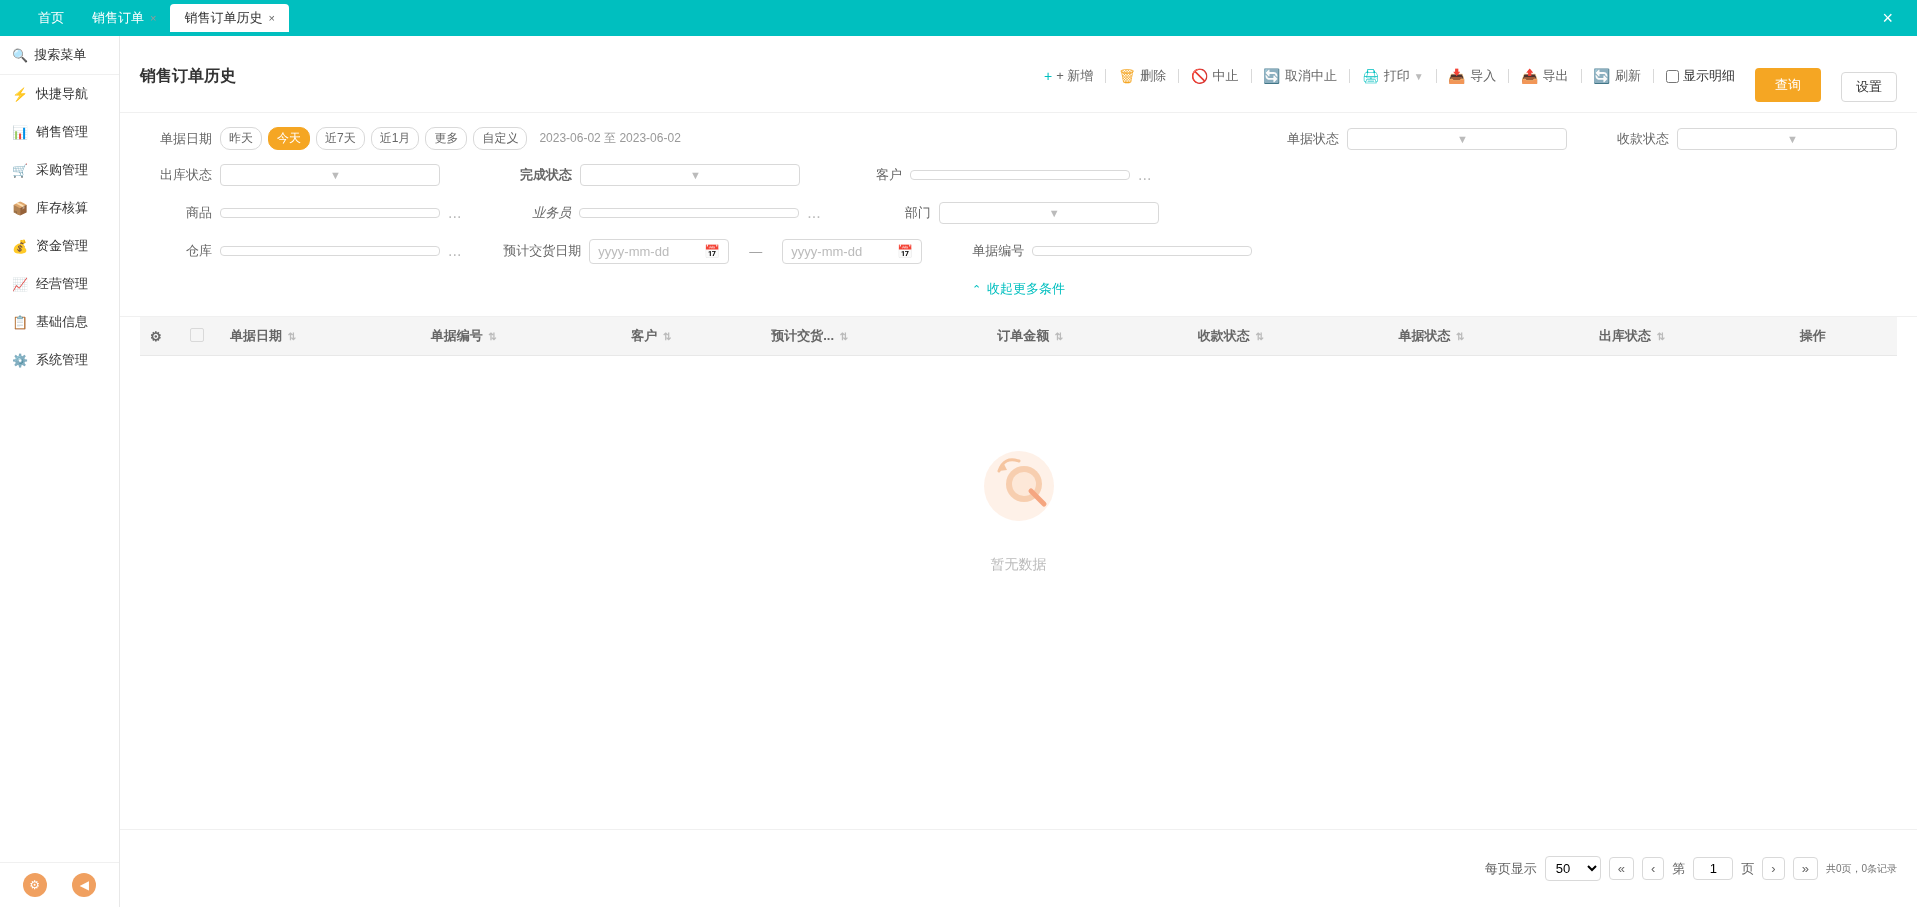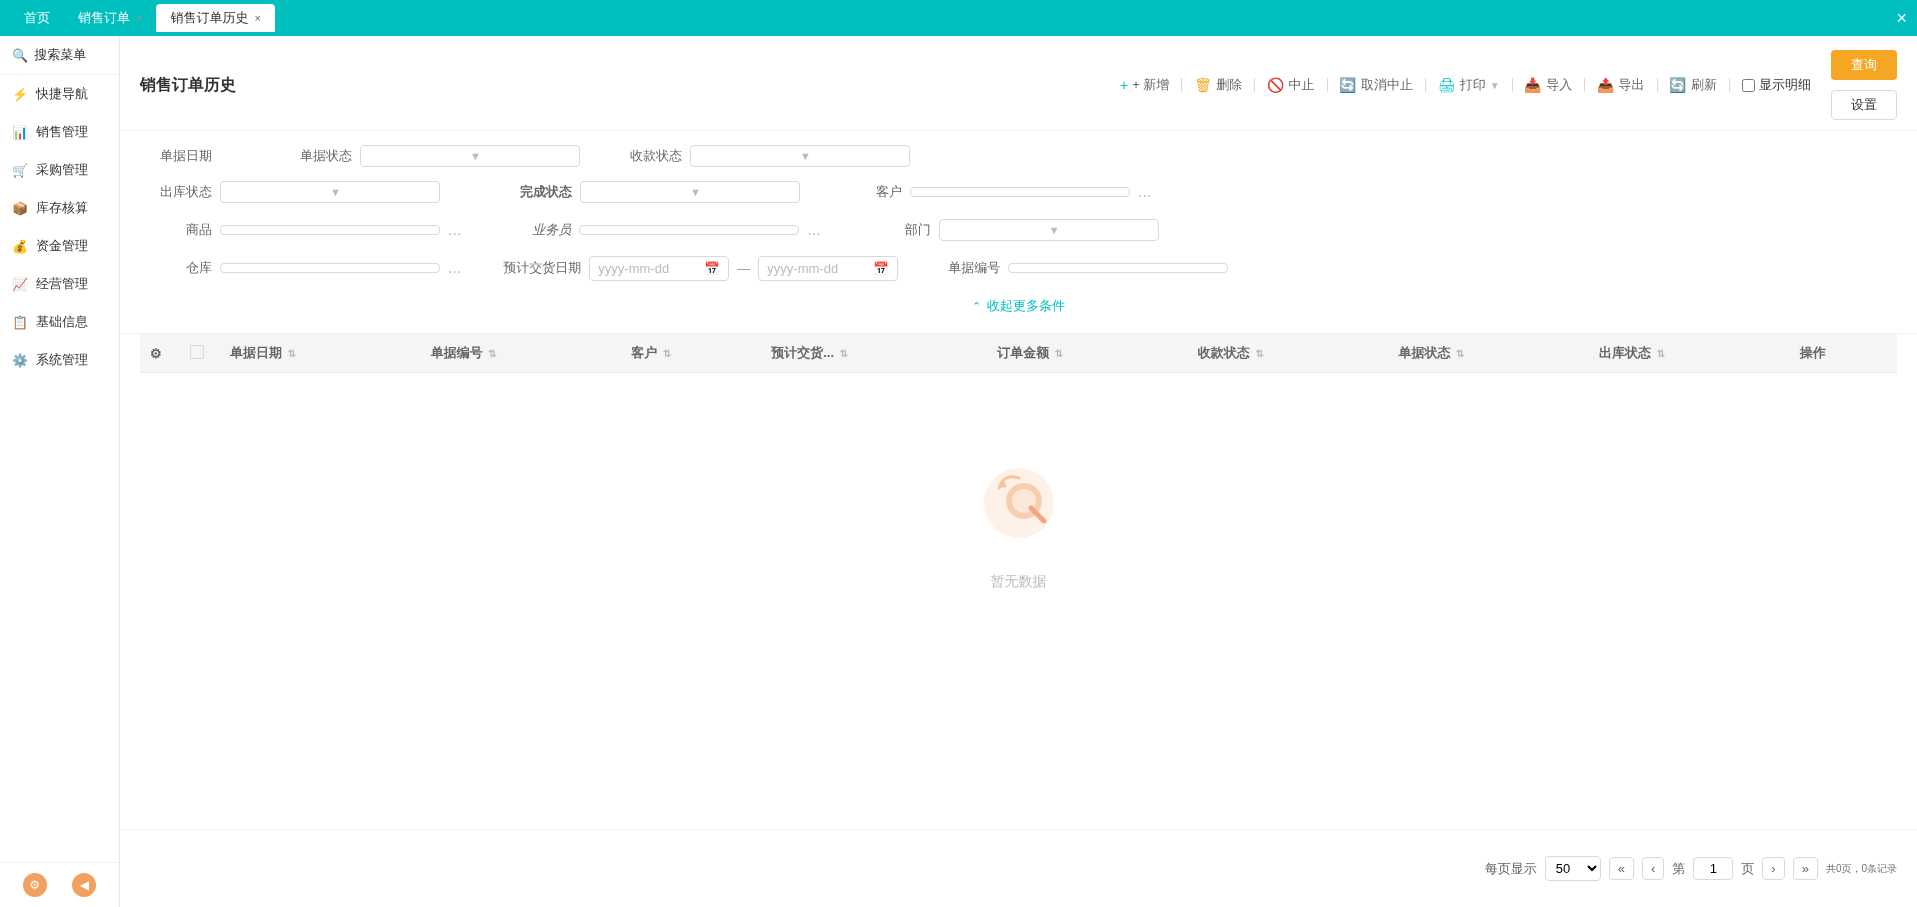--- a/index.html
+++ b/index.html
@@ -1,19 +1,19 @@
 <!DOCTYPE html>
 <html><head>
   <meta charset="utf-8">
   <style>
     * { box-sizing: border-box; margin: 0; padding: 0; }
     body { font-family: 'Microsoft YaHei', Arial, sans-serif; font-size: 13px; background: #f5f5f5; color: #333; display: flex; flex-direction: column; height: 907px; overflow: hidden; }
 
     
-    .top-bar { background: #00bfbf; height: 36px; display: flex; align-items: center; padding: 0 10px; flex-shrink: 0; }
+    .top-bar { background: #00bfbf; height: 36px; display: flex; align-items: center; padding: 0 24px; flex-shrink: 0; }
     .tab-item { display: flex; align-items: center; height: 28px; padding: 0 14px; border-radius: 4px 4px 0 0; font-size: 13px; cursor: pointer; color: #fff; position: relative; }
     .tab-item.active { background: #fff; color: #333; }
     .tab-item .close-icon { margin-left: 6px; font-size: 11px; color: #999; cursor: pointer; }
     .tab-item.active .close-icon { color: #666; }
     .top-bar-right { margin-left: auto; display: flex; align-items: center; gap: 8px; }
     .top-bar-close { color: #fff; font-size: 18px; cursor: pointer; }
 
     
     .main-layout { display: flex; flex: 1; overflow: hidden; }
 
@@ -189,31 +189,42 @@
         <div class="toolbar-divider"></div>
         <span class="toolbar-btn">
           <span class="btn-icon">🔄</span>
           <span>刷新</span>
         </span>
         <div class="toolbar-divider"></div>
         <label style="display:flex;align-items:center;gap:4px;cursor:pointer;">
           <input type="checkbox" style="margin: 0px;">
           <span>显示明细</span>
         </label>
-        <div style="display:flex;flex-direction:column;gap:6px;margin-left:8px;">
+        <div style="display:flex;flex-direction:row;gap:20px;margin-left:8px;margin-top:18px;">
           <button class="query-btn">查询</button>
           <button class="settings-btn">设置</button>
         </div>
       </div>
     </div>
 
     <div class="filter-area">
 
       <div class="filter-row">
         <span class="filter-label">单据日期</span>
+        <div class="filter-value">
+          <div class="date-options">
+            <span class="date-btn">昨天</span>
+            <span class="date-btn active">今天</span>
+            <span class="date-btn">近7天</span>
+            <span class="date-btn">近1月</span>
+            <span class="date-btn">更多</span>
+            <span class="date-btn">自定义</span>
+            <span class="date-range">2023-06-02 至 2023-06-02</span>
+          </div>
+        </div>
         <span class="filter-label" style="width:80px;margin-left:60px;">单据状态</span>
         <div class="filter-select" style="width:220px;">
           <span></span>
           <span class="arrow">▼</span>
         </div>
         <span class="filter-label" style="width:80px;margin-left:30px;">收款状态</span>
         <div class="filter-select" style="width:220px;">
           <span></span>
           <span class="arrow">▼</span>
         </div>
@@ -255,21 +266,21 @@
         </div>
       </div>
 
       <div class="filter-row">
         <span class="filter-label">仓库</span>
         <div style="display:flex;align-items:center;">
           <div class="filter-input-text" style="width:220px;"></div>
           <span class="filter-dots">...</span>
         </div>
         <span class="filter-label" style="width:90px;margin-left:30px;">预计交货日期</span>
-        <div style="display:flex;align-items:center;gap:0;">
+        <div style="display:flex;align-items:center;gap:12px;">
           <div class="date-input" style="width:140px;">
             <span>yyyy-mm-dd</span>
             <span>📅</span>
           </div>
           <span class="date-separator">—</span>
           <div class="date-input" style="width:140px;">
             <span>yyyy-mm-dd</span>
             <span>📅</span>
           </div>
         </div>

